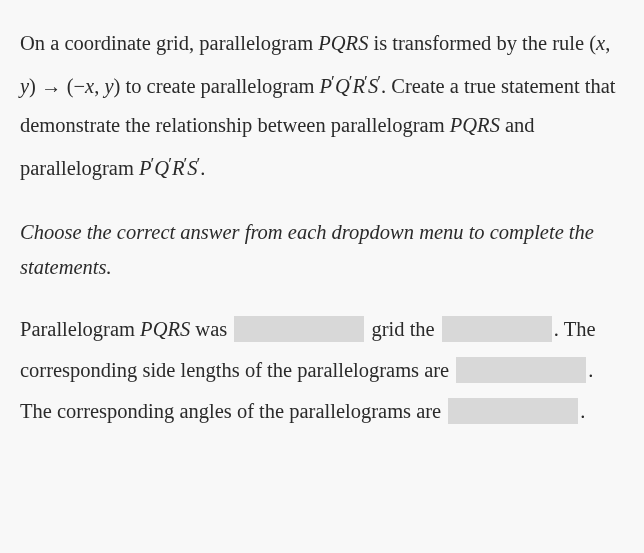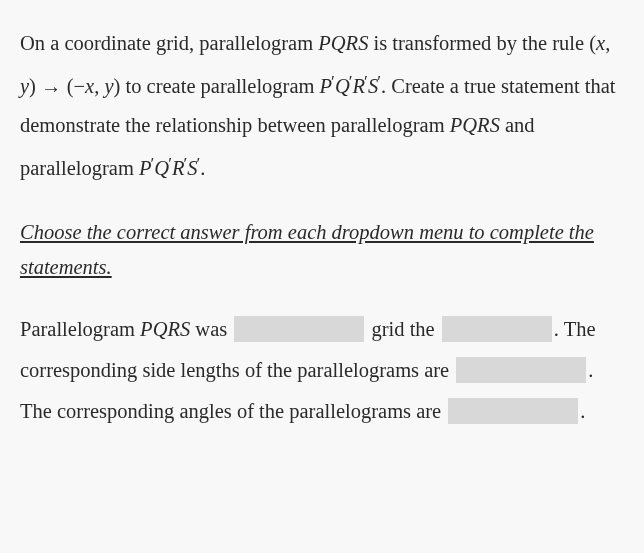--- a/index.html
+++ b/index.html
@@ -18,21 +18,20 @@
       line-height: 1.9;
       overflow: hidden;
     }
     .problem {
       margin-bottom: 28px;
     }
     .instruction {
       font-style: italic;
       margin-bottom: 24px;
       line-height: 1.7;
-      text-decoration: underline;
     }
     .fill {
       line-height: 2.0;
     }
     .ital {
       font-style: italic;
     }
     .prime {
       font-style: normal;
       font-size: 0.85em;

